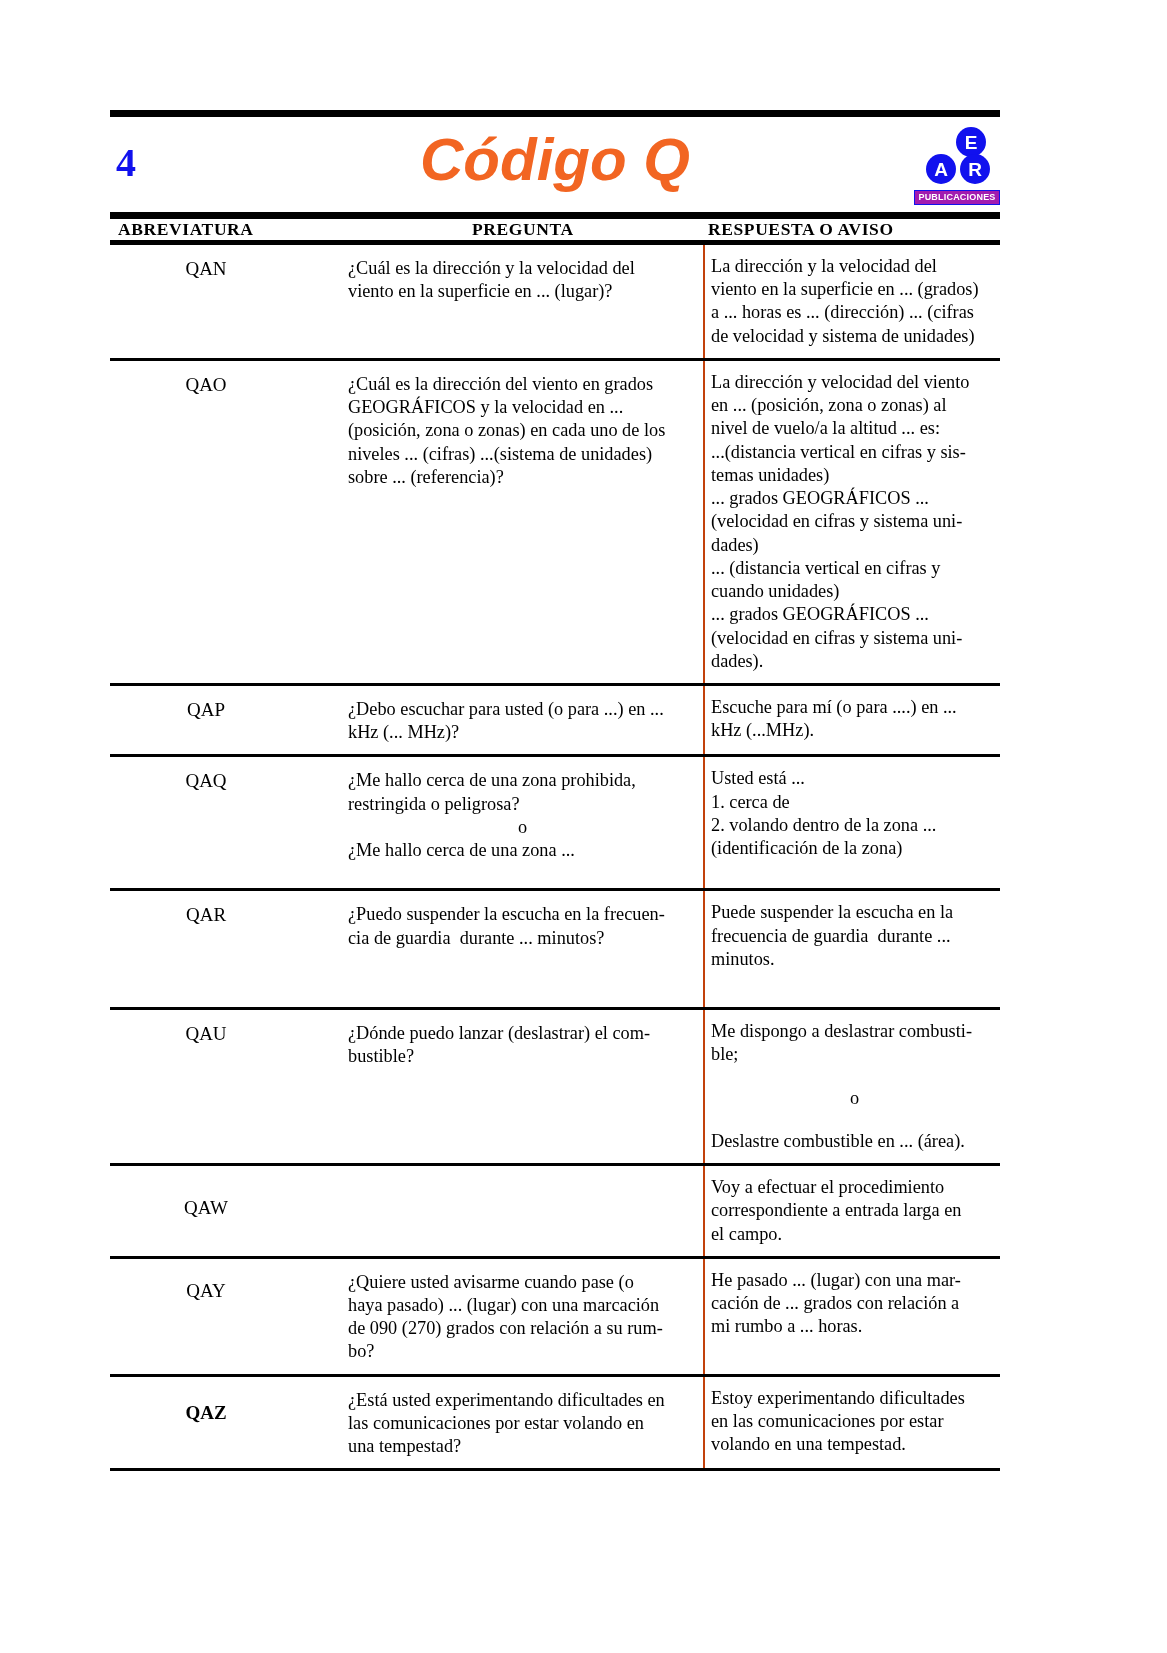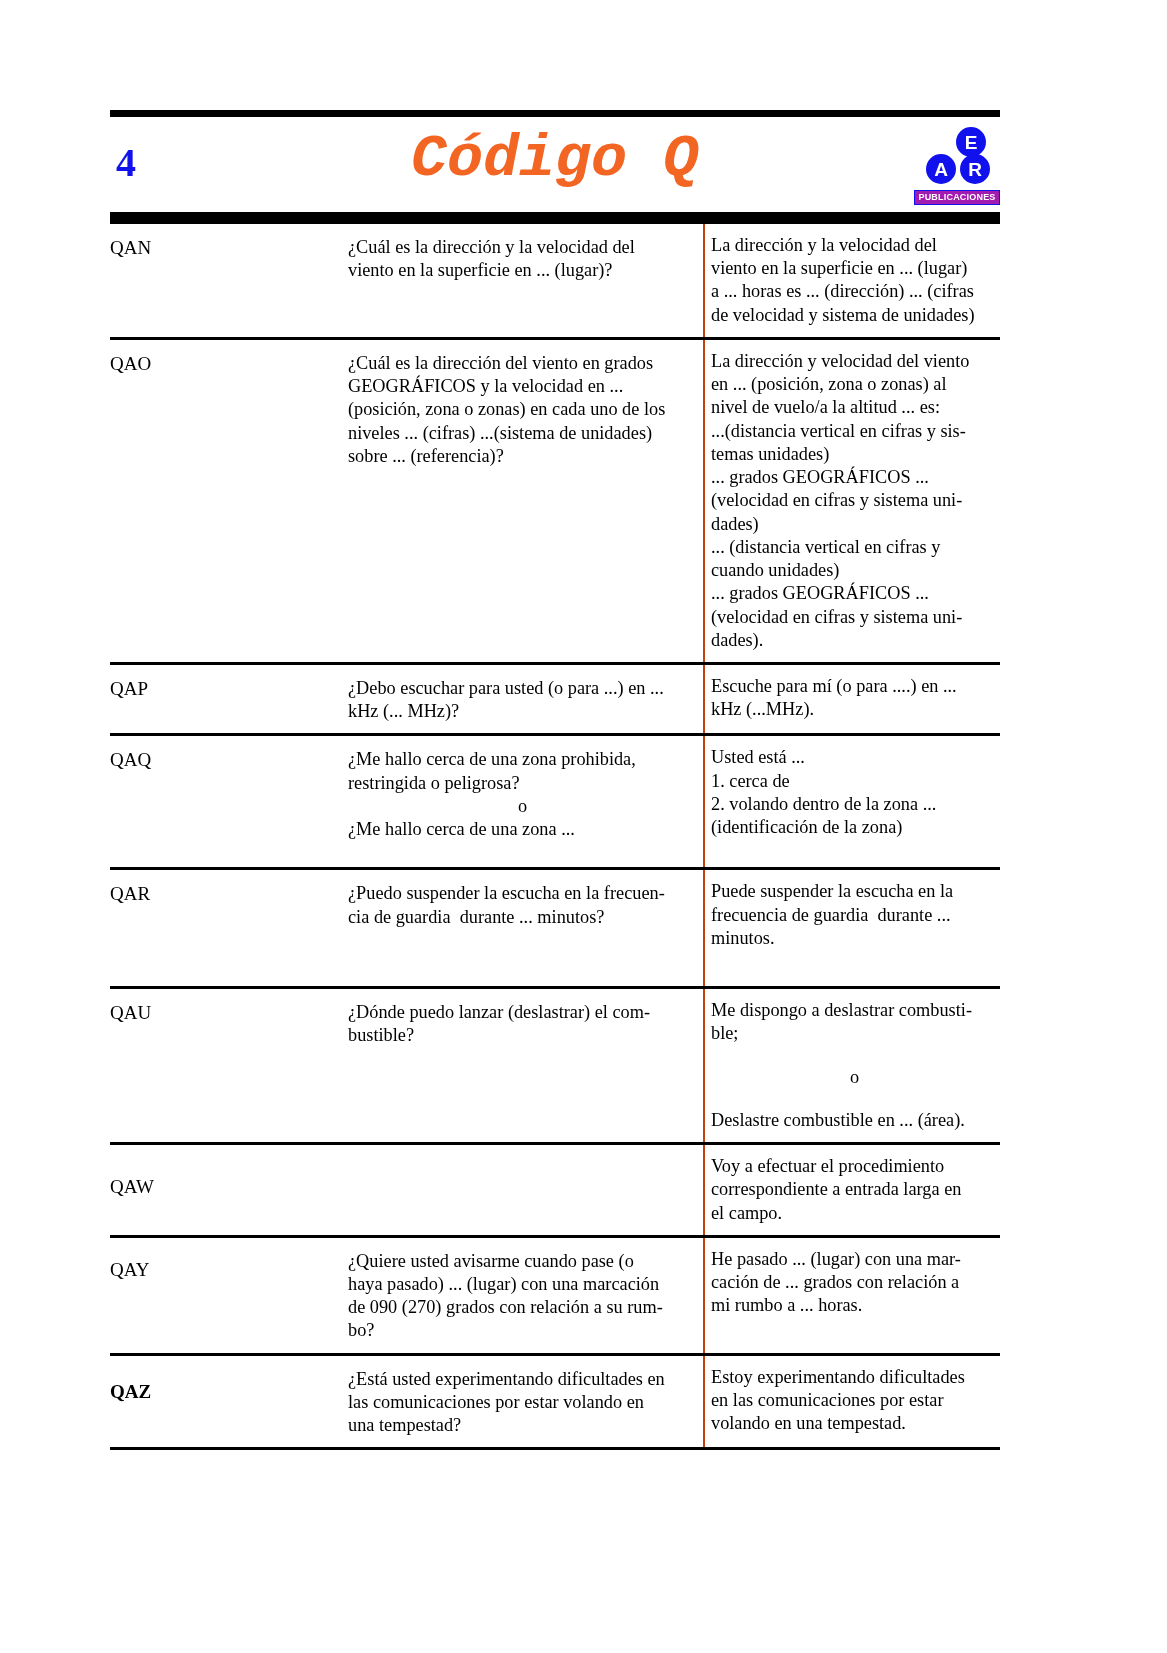--- a/index.html
+++ b/index.html
@@ -41,21 +41,21 @@
     font-size: 40px;
     color: #1111ee;
     letter-spacing: -1px;
   }
   .masthead-title {
     position: absolute;
     left: 0;
     right: 0;
     top: 8px;
     text-align: center;
-    font-family: Liberation Mono, monospace;
+    font-family: Liberation Sans, sans-serif;
     font-weight: bold;
     font-style: italic;
     font-size: 60px;
     color: #f26522;
     letter-spacing: 0px;
   }
   .logo {
     position: absolute;
     right: 0px;
     top: 10px;
@@ -120,21 +120,21 @@
   }
   .hdr-abbr { padding-left: 8px !important; }
   .hdr-q    { padding-left: 126px !important; }
   .hdr-a    { padding-left: 4px !important; }
 
   .sep td { padding: 0; }
   .sep-heavy { height: 5px; background: #000000; }
   .sep-thin  { height: 3px; background: #000000; }
 
   .cell-abbr {
-    text-align: left;
+    text-align: center;
     font-size: 19px;
     padding-top: 12px !important;
     padding-right: 44px !important;
     line-height: 1.27;
   }
   .cell-q {
     font-size: 18.3px;
     line-height: 1.27;
     padding-top: 12px !important;
     padding-left: 2px !important;
@@ -177,35 +177,40 @@
   <div class="rule-heavy"></div>
 
   <table class="qtable">
     <colgroup>
       <col class="col-abbr">
         <col class="col-q">
         <col class="col-a">
     </colgroup>
 
     <tbody>
+        <tr class="hdr-row">
+      <th class="hdr-abbr">ABREVIATURA</th>
+      <th class="hdr-q">PREGUNTA</th>
+      <th class="hdr-a">RESPUESTA O AVISO</th>
+    </tr>
     <tr class="sep">
       <td colspan="3">
             <div class="sep-heavy"></div>
           </td>
     </tr>
 
     <tr>
       <td class="cell-abbr">QAN</td>
       <td class="cell-q">
         <span class="line">¿Cuál es la dirección y la velocidad del</span>
         <span class="line">viento en la superficie en ... (lugar)?</span>
       </td>
       <td class="cell-a">
         <span class="line">La dirección y la velocidad del</span>
-        <span class="line">viento en la superficie en ... (lugar)</span>
+        <span class="line">viento en la superficie en ... (grados)</span>
         <span class="line">a ... horas es ... (dirección) ... (cifras</span>
         <span class="line">de velocidad y sistema de unidades)</span>
       </td>
     </tr>
     <tr class="sep">
           <td colspan="3">
             <div class="sep-thin"></div>
           </td>
         </tr>
 

